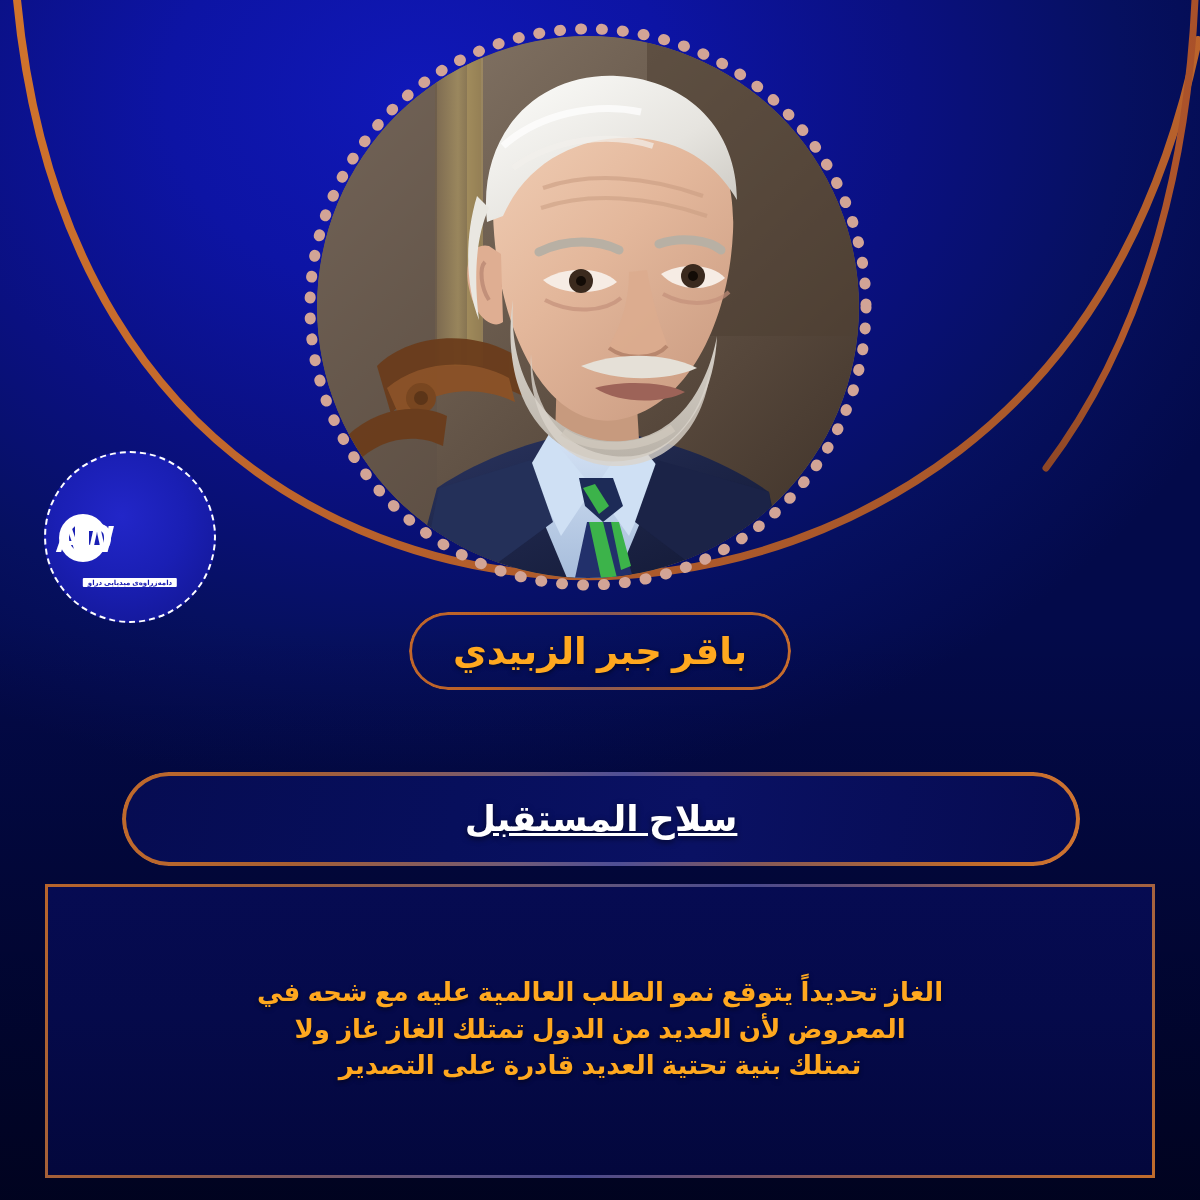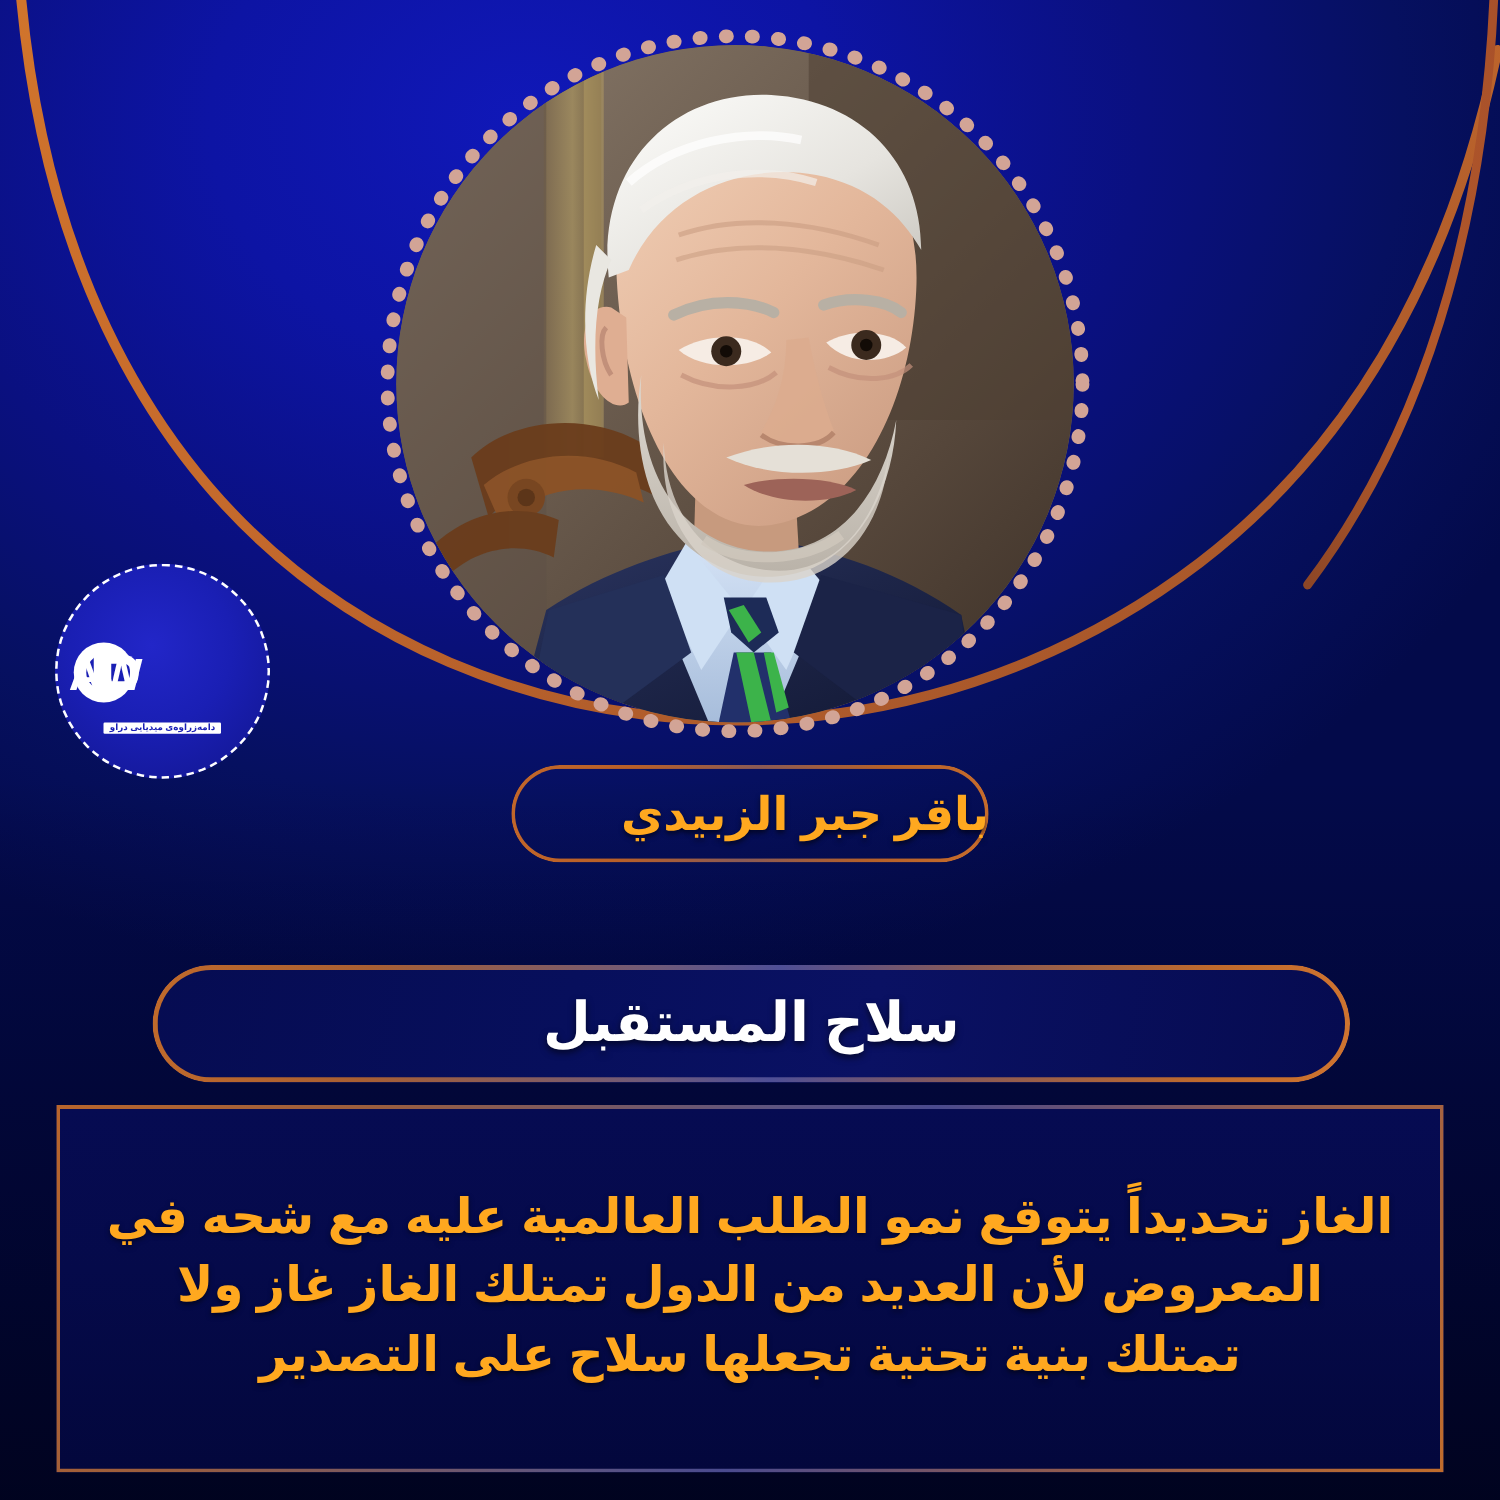--- a/index.html
+++ b/index.html
@@ -52,21 +52,21 @@
   .logo-mark{
     position:absolute;left:50%;top:52%;transform:translate(-50%,-50%);
     width:150px;height:60px;
   }
 
   
   .name-badge{
     position:absolute;left:409px;top:612px;width:382px;height:78px;z-index:5;
     border-radius:39px;
     background:transparent;
-    display:flex;align-items:center;justify-content:flex-start;
+    display:flex;align-items:center;justify-content:center;
     box-sizing:border-box;
   }
   .name-badge .frame{
     position:absolute;inset:0;border-radius:39px;
     padding:3px;
     background:linear-gradient(100deg,#c2672a 0%,#b85f28 25%,#8a5a55 50%,#b4602a 75%,#c86d2c 100%);
     -webkit-mask:linear-gradient(#fff 0 0) content-box,linear-gradient(#fff 0 0);
     -webkit-mask-composite:xor;mask-composite:exclude;
   }
   .name-badge .txt{
@@ -87,23 +87,24 @@
   }
   .headline .frame{
     position:absolute;inset:0;border-radius:47px;
     padding:4px;
     background:linear-gradient(95deg,#c06a2b 0%,#a85f33 18%,#6f5a7a 42%,#4f4f96 52%,#8a5a55 68%,#bf6a2c 88%,#cf7430 100%);
     -webkit-mask:linear-gradient(#fff 0 0) content-box,linear-gradient(#fff 0 0);
     -webkit-mask-composite:xor;mask-composite:exclude;
   }
   .headline .txt{
     position:relative;z-index:2;
-    color:#ffffff;font-size:44px;font-weight:bold;line-height:1;
+    color:#ffffff;font-size:36px;font-weight:bold;line-height:1;
     text-shadow:0 2px 6px rgba(0,0,0,.6);
     white-space:nowrap;
+    text-decoration:underline;
   }
 
   
   .bodybox{
     position:absolute;left:45px;top:884px;width:1110px;height:294px;z-index:5;
     background:linear-gradient(180deg,#060b52 0%,#050a4a 45%,#03073c 100%);
     box-sizing:border-box;
   }
   .bodybox .frame{
     position:absolute;inset:0;
@@ -112,21 +113,21 @@
     -webkit-mask:linear-gradient(#fff 0 0) content-box,linear-gradient(#fff 0 0);
     -webkit-mask-composite:xor;mask-composite:exclude;
   }
   .bodybox .lines{
     position:relative;z-index:2;
     height:100%;
     display:flex;flex-direction:column;justify-content:center;
     padding:6px 16px 10px 16px;box-sizing:border-box;
   }
   .bodybox .line{
-    color:#ffa81f;font-size:39px;font-weight:bold;
+    color:#ffa81f;font-size:26px;font-weight:bold;
     line-height:1.42;text-align:center;
     white-space:nowrap;
     text-shadow:0 2px 4px rgba(0,0,0,.5);
   }
 </style>
 </head>
 <body>
 
 <div id="card">
 
@@ -304,17 +305,17 @@
   <div class="headline">
     <div class="frame"></div>
     <span class="txt">سلاح المستقبل</span>
   </div>
 
   <div class="bodybox">
     <div class="frame"></div>
     <div class="lines">
       <div class="line">الغاز تحديداً يتوقع نمو الطلب العالمية عليه مع شحه في</div>
       <div class="line">المعروض لأن العديد من الدول تمتلك الغاز غاز ولا</div>
-      <div class="line">تمتلك بنية تحتية تجعلها سلاح على التصدير</div>
+      <div class="line">تمتلك بنية تحتية العديد قادرة على التصدير</div>
     </div>
   </div>
 
 </div>
 
 </body></html>

